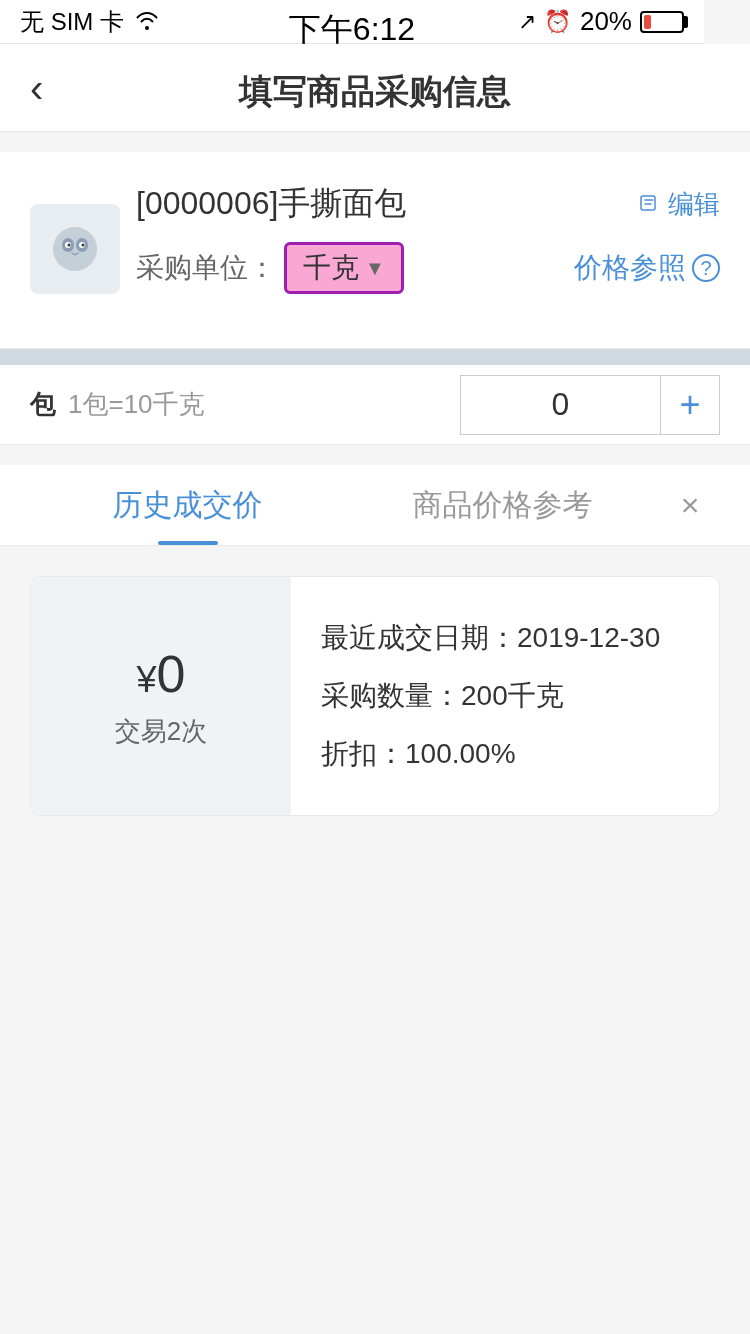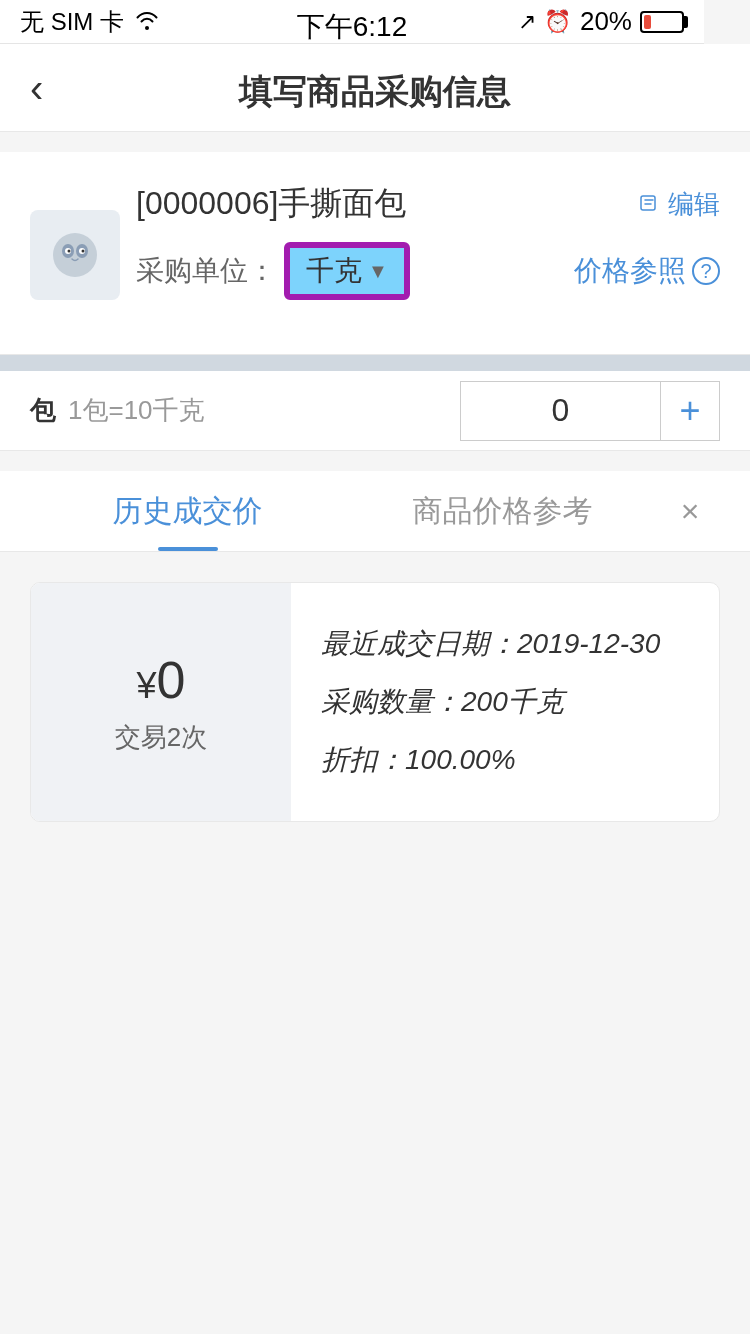--- a/index.html
+++ b/index.html
@@ -25,21 +25,21 @@
     }
     .status-left {
       font-size: 26px;
       font-weight: 500;
       color: #000;
       display: flex;
       align-items: center;
       gap: 10px;
     }
     .status-center {
-      font-size: 28px;
+      font-size: 32px;
       font-weight: 500;
       color: #000;
       position: absolute;
       left: 50%;
       transform: translateX(-50%);
       top: 8px;
     }
     .status-right {
       display: flex;
       align-items: center;
@@ -149,26 +149,26 @@
     .unit-row {
       display: flex;
       align-items: center;
       justify-content: space-between;
     }
     .unit-label {
       font-size: 28px;
       color: #666;
     }
     .unit-select {
-      border: 6px solid #a21caf;
+      border: 3px solid #a21caf;
       border-radius: 6px;
       padding: 4px 16px;
       font-size: 28px;
       color: #333;
-      background: #7dd3fc;
+      background: #f9a8d4;
       display: flex;
       align-items: center;
       gap: 6px;
       margin-left: 8px;
     }
     .price-ref-btn {
       font-size: 28px;
       color: #4a90d9;
       display: flex;
       align-items: center;
@@ -331,21 +331,20 @@
       font-size: 26px;
       color: #666;
       margin-top: 10px;
     }
     .price-card-right {
       flex: 1;
       padding: 40px 30px;
       display: flex;
       flex-direction: column;
       gap: 16px;
-      font-style: italic;
     }
     .price-detail-item {
       font-size: 28px;
       color: #333;
       line-height: 1.5;
     }
 
     
     .bottom-area {
       background: #f5f5f5;

